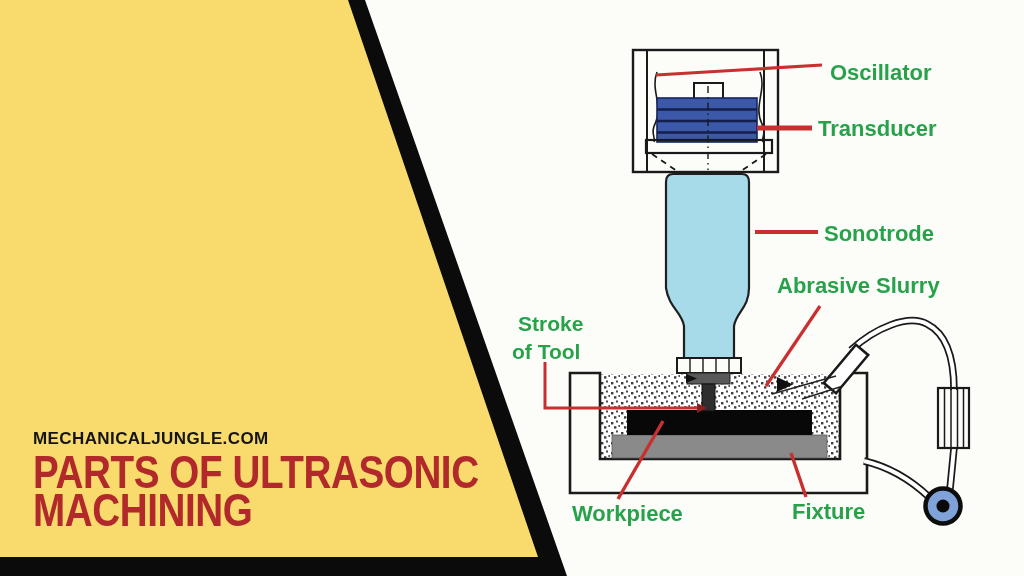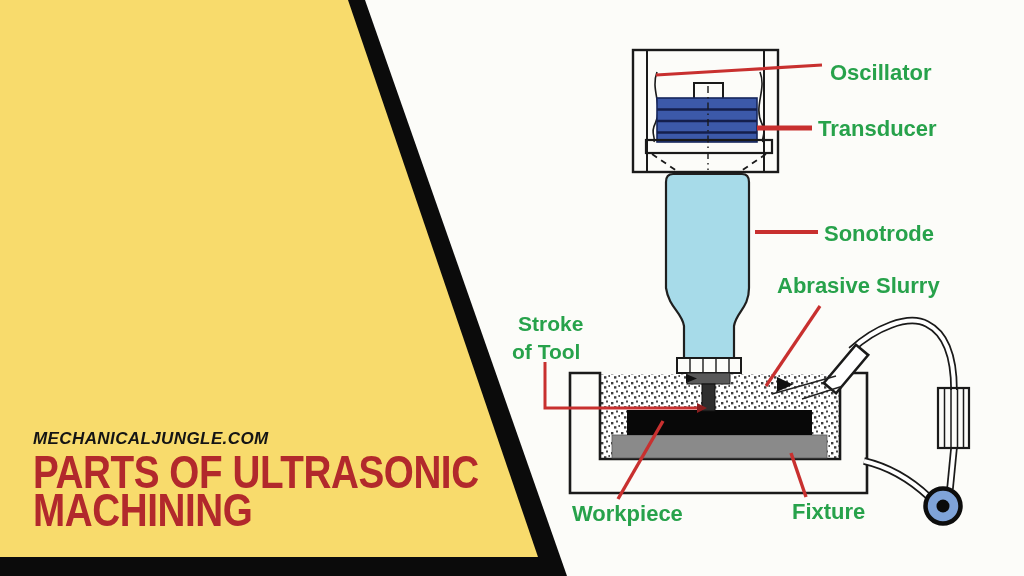--- a/index.html
+++ b/index.html
@@ -13,21 +13,21 @@
     background:var(--black,#0B0B0B);
     clip-path:polygon(0 0, 365px 0, 567px 576px, 0 576px);
   }
   .yellow-wedge{
     position:absolute; inset:0;
     background:var(--yellow,#F8DB6C);
     clip-path:polygon(0 0, 348px 0, 538px 557px, 0 557px);
   }
   .banner-text{position:absolute; left:33px; top:429px; width:480px;}
   .site-name{
-    font-size:17px; font-weight:bold; color:#141414; letter-spacing:.4px;font-style:italic;
+    font-size:17px; font-weight:bold; color:#141414; letter-spacing:.4px;
   }
   .main-title{
     margin-top:5px;
     font-size:46px; line-height:37.5px; font-weight:bold;
     color:var(--title-red,#B2292C);
     letter-spacing:-.5px;
     transform:scaleX(.84); transform-origin:left top;
     white-space:nowrap;
   }
   svg text{

